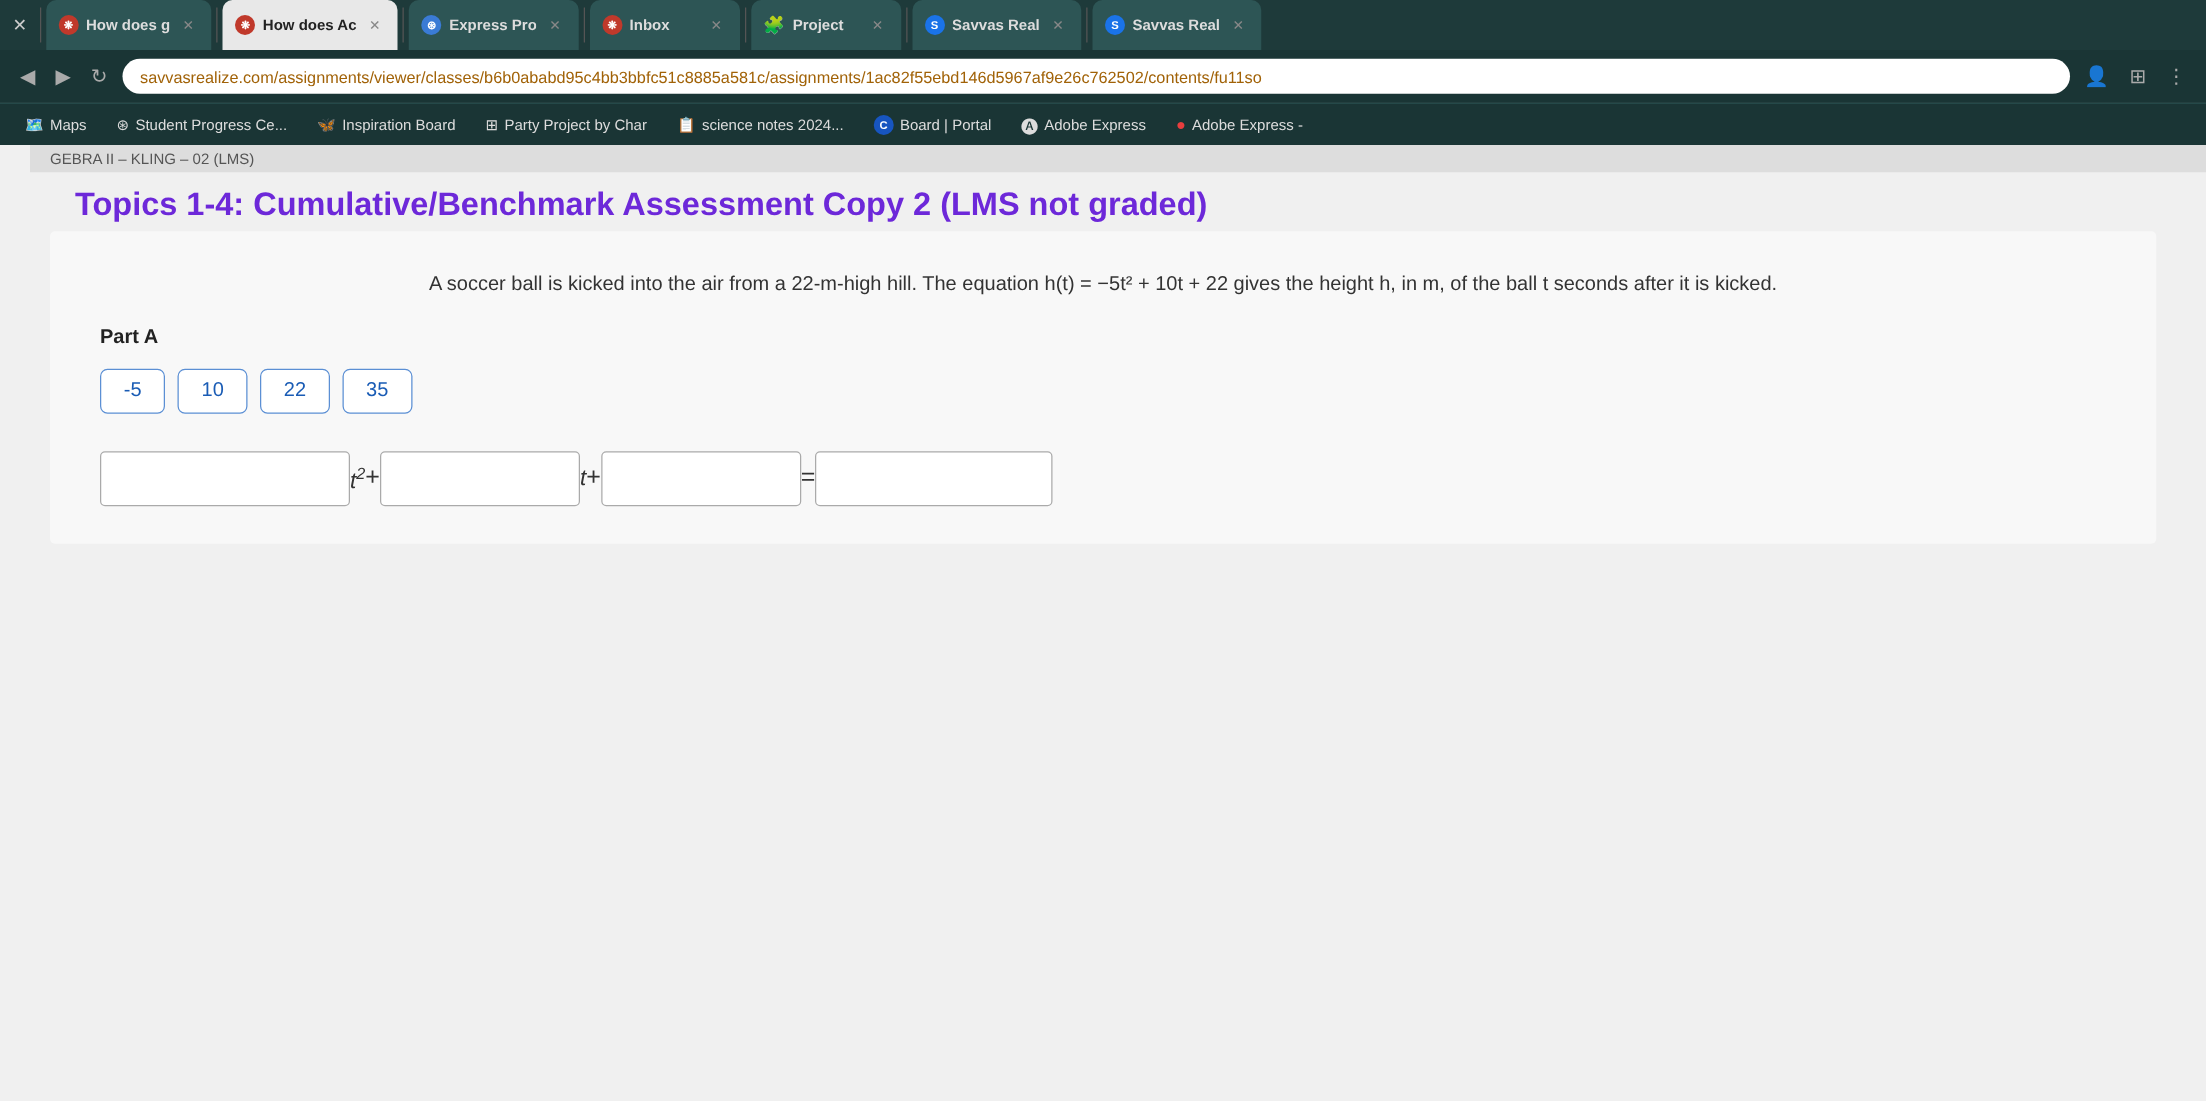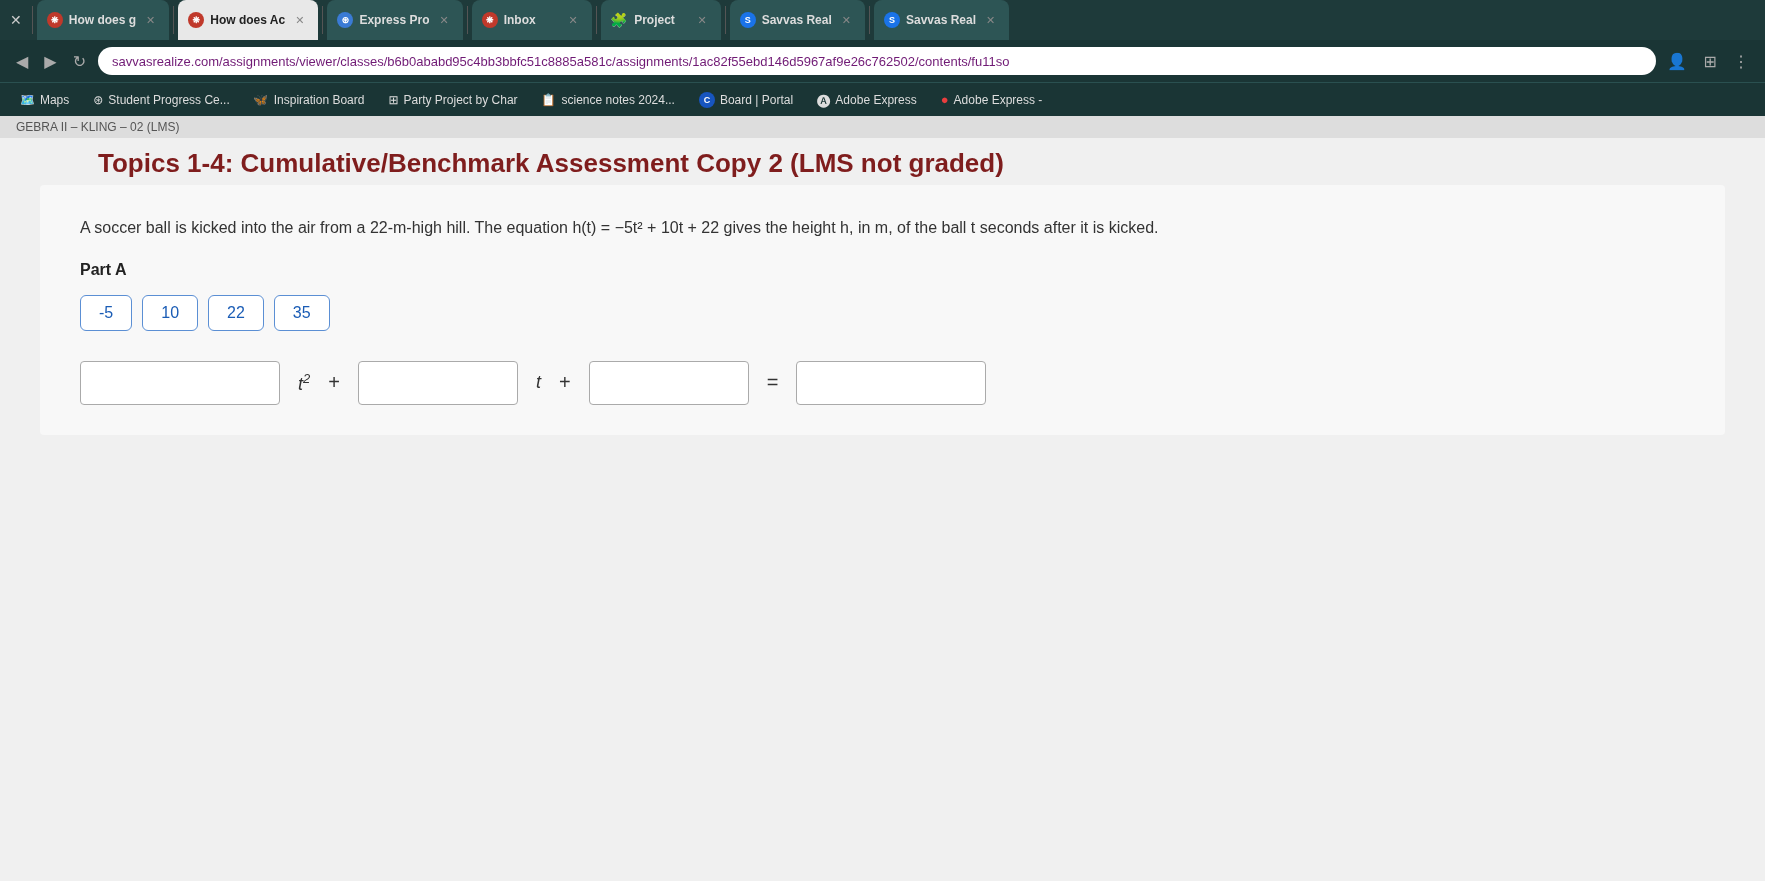--- a/index.html
+++ b/index.html
@@ -82,21 +82,21 @@
       padding: 4px;
     }
 
     .address-input {
       flex: 1;
       background: #fff;
       border-radius: 20px;
       height: 28px;
       padding: 0 14px;
       font-size: 13px;
-      color: #701a75;
+      color: #a16207;
       border: none;
       outline: none;
     }
 
     
     .bookmarks-bar {
       background: #1a3535;
       height: 34px;
       display: flex;
       align-items: center;
@@ -122,43 +122,44 @@
       background: #f0f0f0;
       min-height: calc(881px - 40px - 42px - 34px);
       padding: 0;
     }
 
     .breadcrumb-bar {
       background: #ddd;
       padding: 4px 16px;
       font-size: 12px;
       color: #555;
+      margin-left: 24px;
     }
 
     .page-title {
       padding: 10px 30px 6px 60px;
       font-size: 26px;
       font-weight: bold;
-      color: #7f1d1d;
+      color: #6d28d9;
       background: #f0f0f0;
-      margin-left: 38px;
     }
 
     .question-container {
       background: #f8f8f8;
       margin: 0 40px;
       padding: 30px 40px;
       border-radius: 4px;
     }
 
     .question-text {
       font-size: 16px;
       color: #333;
       line-height: 1.6;
       margin-bottom: 20px;
+      text-align: center;
     }
 
     .part-label {
       font-size: 16px;
       font-weight: bold;
       color: #222;
       margin-bottom: 16px;
     }
 
     .instruction-text {
@@ -180,21 +181,21 @@
       font-size: 16px;
       color: #1a5cb5;
       background: #fff;
       cursor: pointer;
       font-weight: 500;
     }
 
     .equation-row {
       display: flex;
       align-items: center;
-      gap: 18px;
+      gap: 0;
       margin-top: 10px;
     }
 
     .eq-box {
       border: 1.5px solid #aaa;
       background: #fff;
       height: 44px;
       border-radius: 4px;
       display: inline-block;
     }

